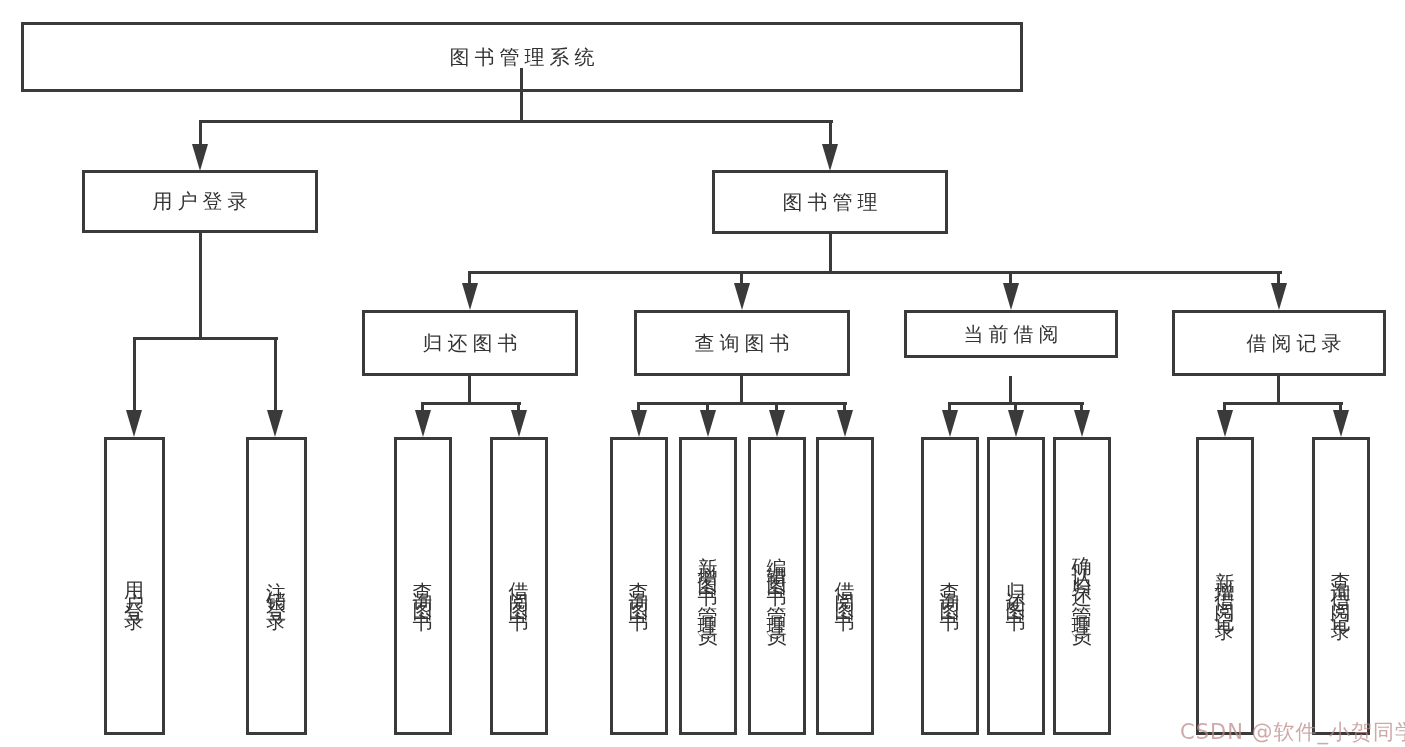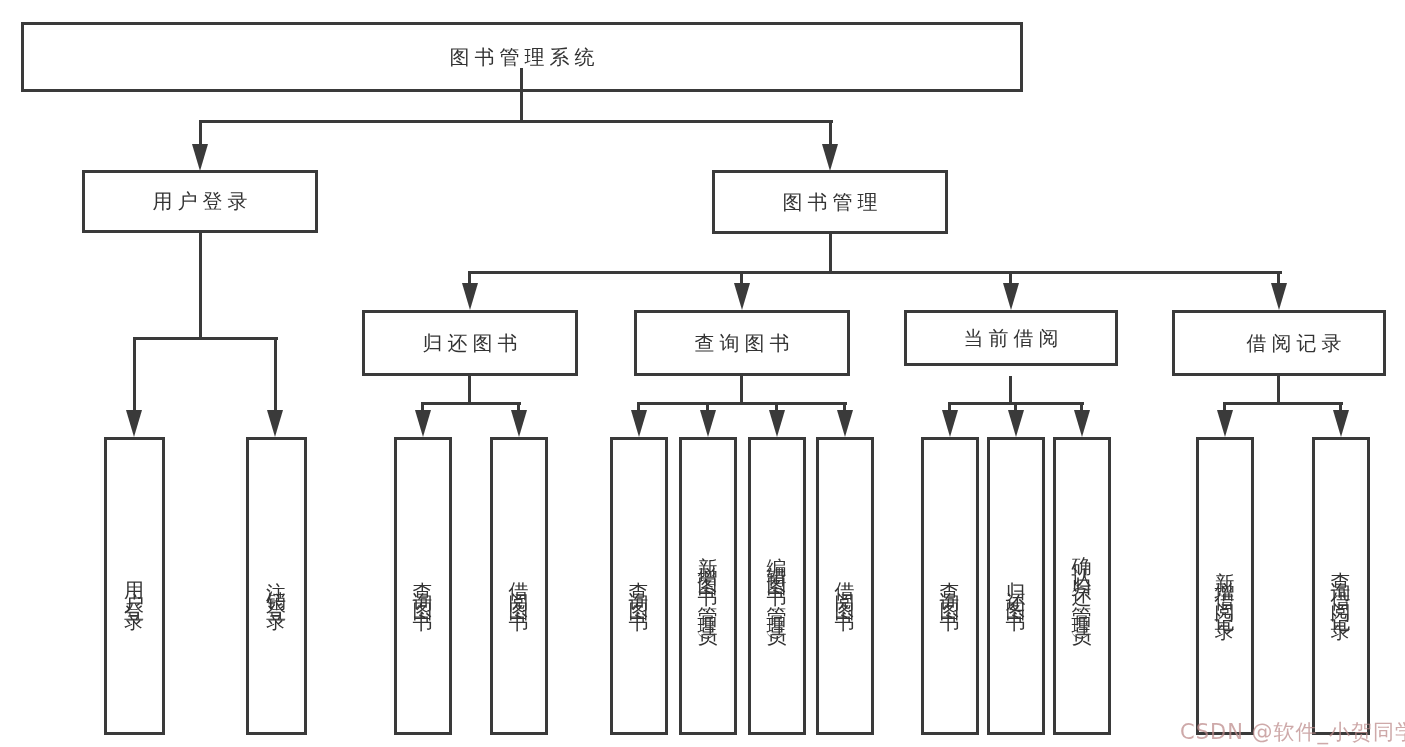--- a/index.html
+++ b/index.html
@@ -108,21 +108,21 @@
   <div class="arrow" style="left:1003px; top:283px;"></div>
   <div class="vline" style="left:1277px; top:271px; height:14px;"></div>
   <div class="arrow" style="left:1271px; top:283px;"></div>
 
   <div class="box" style="left:362px; top:310px; width:216px; height:66px;">
     <span class="label">归还图书</span>
   </div>
   <div class="box" style="left:634px; top:310px; width:216px; height:66px;">
     <span class="label">查询图书</span>
   </div>
-  <div class="box" style="left:904px; top:310px; width:214px; height:56px;">
+  <div class="box" style="left:904px; top:310px; width:214px; height:48px;">
     <span class="label">当前借阅</span>
   </div>
   <div class="box" style="left:1172px; top:310px; width:214px; height:66px;padding-left:30px;">
     <span class="label">借阅记录</span>
   </div>
 
   <div class="vline" style="left:468px; top:376px; height:26px;"></div>
   <div class="hline" style="left:421px; top:402px; width:100px;"></div>
   <div class="vline" style="left:421px; top:402px; height:10px;"></div>
   <div class="arrow" style="left:415px; top:410px;"></div>

